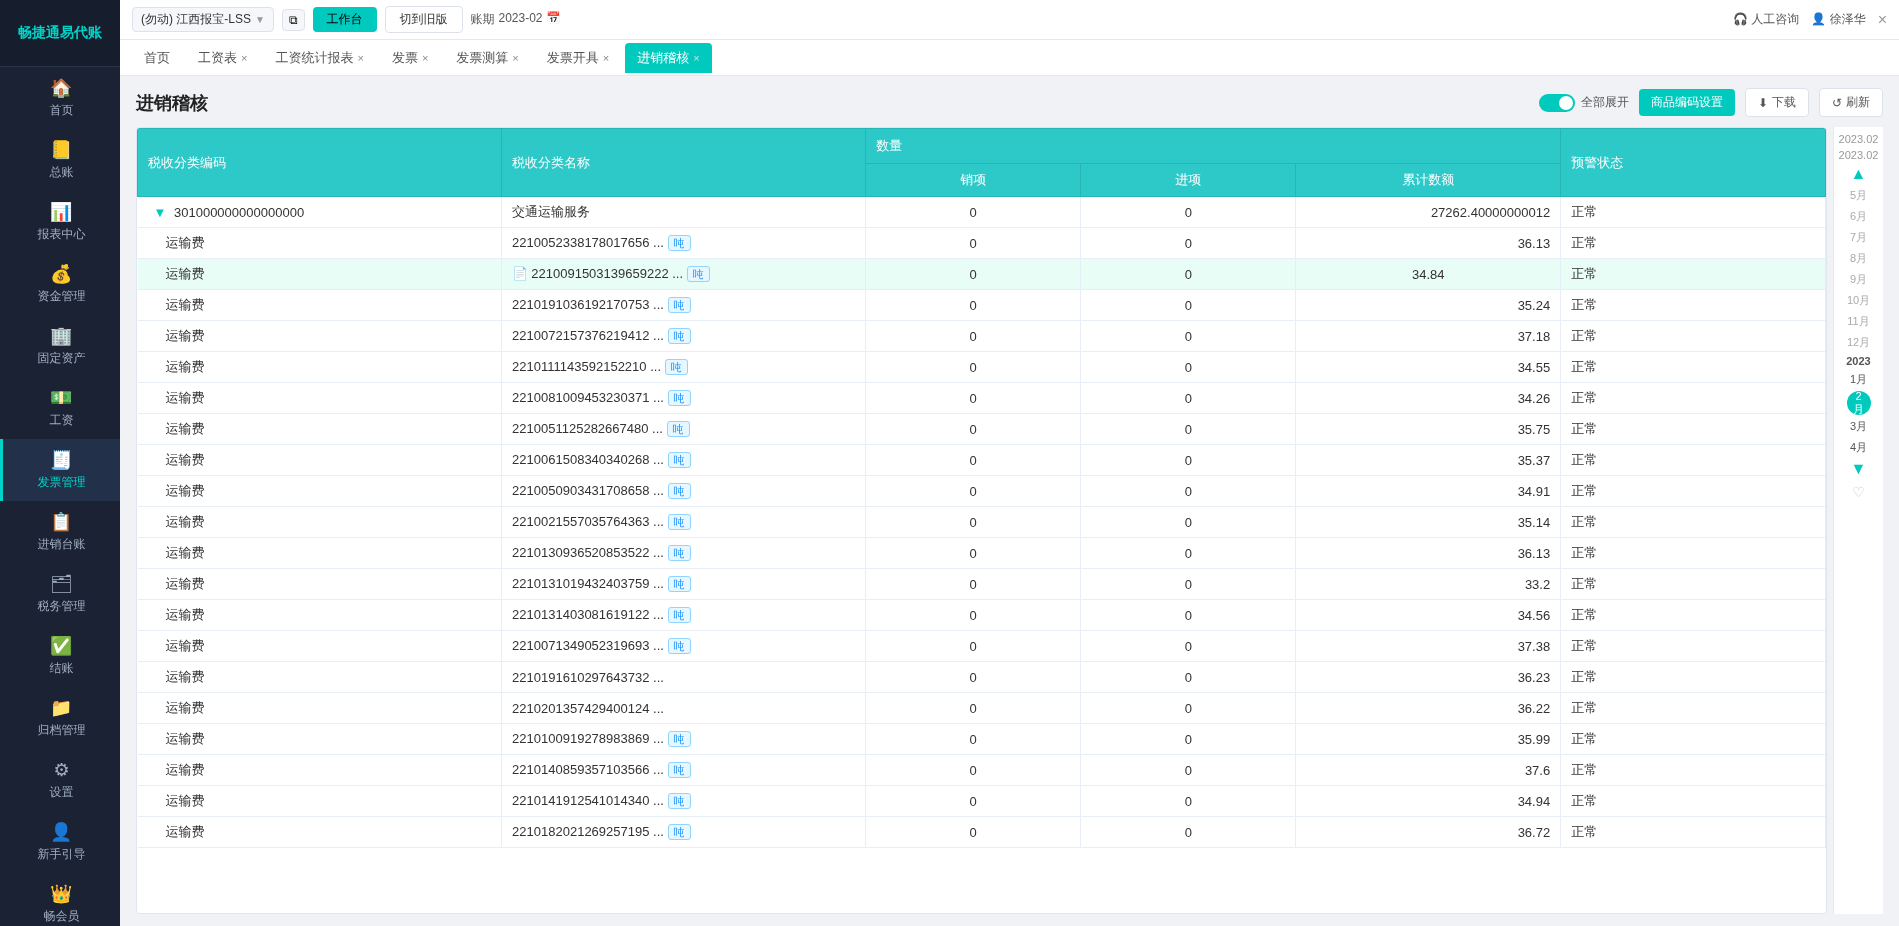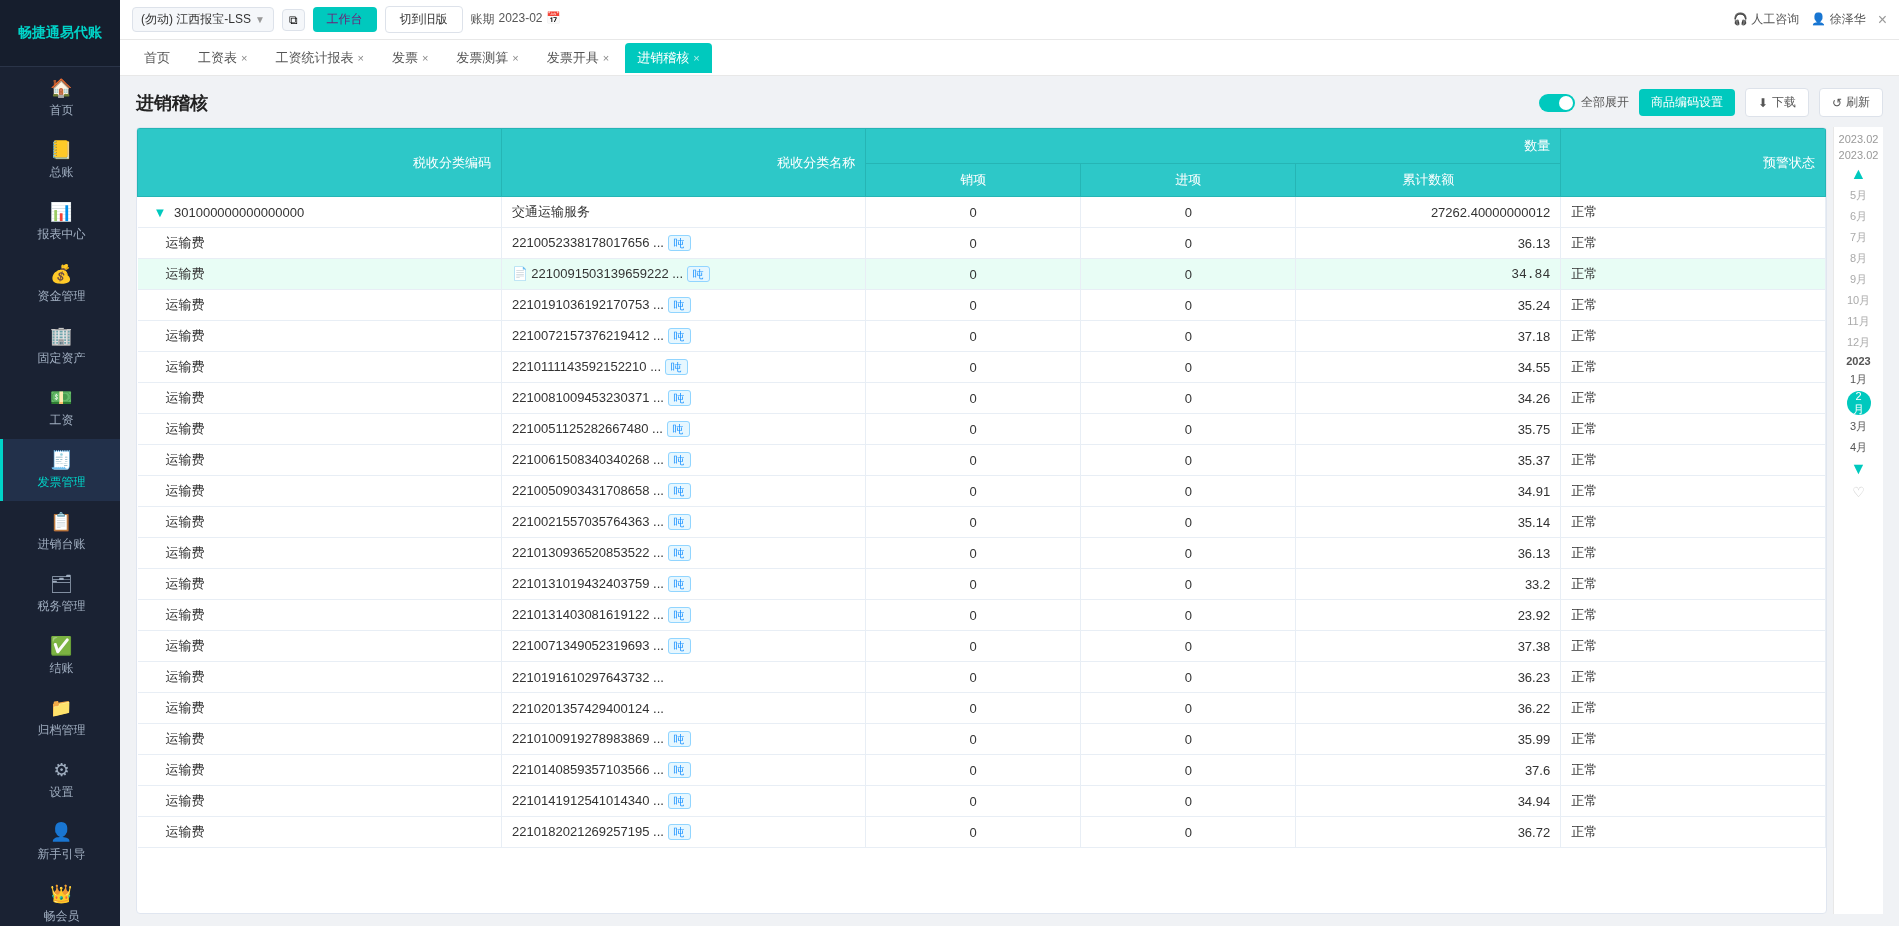--- a/index.html
+++ b/index.html
@@ -82,21 +82,21 @@
     .topbar-copy-btn {
       background: #f5f7fa;
       border: 1px solid #dde2ea;
       border-radius: 4px;
       padding: 3px 6px;
       cursor: pointer;
       font-size: 12px;
     }
     .topbar-btn {
       background: #00c9be;
-      color: #701a75;
+      color: #000000;
       border: none;
       border-radius: 4px;
       padding: 4px 14px;
       cursor: pointer;
       font-size: 12px;
     }
     .topbar-btn.secondary {
       background: #fff;
       color: #333;
       border: 1px solid #dde2ea;
@@ -222,21 +222,21 @@
     }
     table {
       width: 100%;
       border-collapse: collapse;
       font-size: 13px;
     }
     thead tr:first-child th {
       background: #2dc8c8;
       color: #fff;
       padding: 8px 10px;
-      text-align: right;
+      text-align: left;
       font-weight: normal;
       border: 1px solid #25b5b5;
       white-space: nowrap;
     }
     thead tr:nth-child(2) th {
       background: #2dc8c8;
       color: #fff;
       padding: 7px 10px;
       text-align: center;
       font-weight: normal;
@@ -496,21 +496,21 @@
       <td style="text-align:center;">0</td>
       <td style="text-align:center;">0</td>
       <td style="text-align:right;">36.13</td>
       <td>正常</td>
     </tr>
               <tr class="highlighted">
       <td style="padding-left:28px;">运输费</td>
       <td><span style="color:#aaa;margin-right:3px;">📄</span>2210091503139659222 ... <span class="tag-blue">吨</span></td>
       <td style="text-align:center;">0</td>
       <td style="text-align:center;">0</td>
-      <td style="text-align:right;font-family:Liberation Mono, monospace;">34.84</td>
+      <td style="text-align:center;">34.84</td>
       <td>正常</td>
     </tr>
               <tr>
       <td style="padding-left:28px;">运输费</td>
       <td>2210191036192170753 ... <span class="tag-blue">吨</span></td>
       <td style="text-align:center;">0</td>
       <td style="text-align:center;">0</td>
       <td style="text-align:right;">35.24</td>
       <td>正常</td>
     </tr>
@@ -584,21 +584,21 @@
       <td style="text-align:center;">0</td>
       <td style="text-align:center;">0</td>
       <td style="text-align:right;">33.2</td>
       <td>正常</td>
     </tr>
               <tr>
       <td style="padding-left:28px;">运输费</td>
       <td>2210131403081619122 ... <span class="tag-blue">吨</span></td>
       <td style="text-align:center;">0</td>
       <td style="text-align:center;">0</td>
-      <td style="text-align:right;">23.92</td>
+      <td style="text-align:right;">34.56</td>
       <td>正常</td>
     </tr>
               <tr>
       <td style="padding-left:28px;">运输费</td>
       <td>2210071349052319693 ... <span class="tag-blue">吨</span></td>
       <td style="text-align:center;">0</td>
       <td style="text-align:center;">0</td>
       <td style="text-align:right;">37.38</td>
       <td>正常</td>
     </tr>

